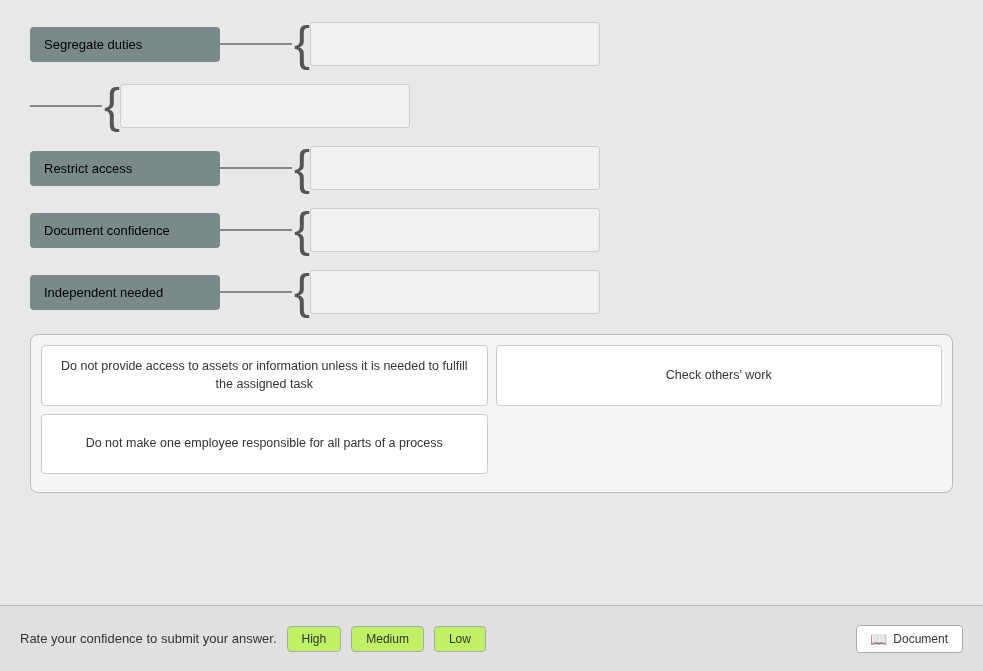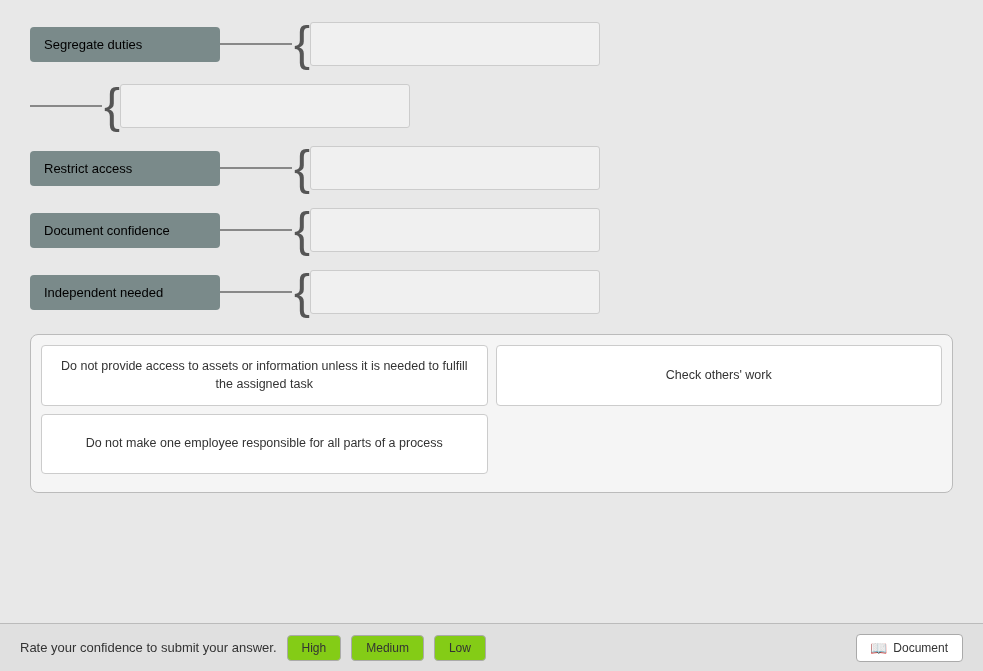--- a/index.html
+++ b/index.html
@@ -106,30 +106,30 @@
       line-height: 1.4;
     }
 
     .footer {
       background: #e0e0e0;
       padding: 10px 20px;
       display: flex;
       align-items: center;
       gap: 10px;
       border-top: 1px solid #bbb;
-      height: 48px;
+      height: 66px;
     }
 
     .footer-label {
       font-size: 13px;
       color: #333;
     }
 
     .confidence-btn {
-      background: #84cc16;
+      background: #bef264;
       border: 1px solid #aaa;
       border-radius: 4px;
       padding: 5px 14px;
       font-size: 12px;
       cursor: pointer;
       color: #333;
     }
 
     .reading-btn {
       margin-left: auto;

